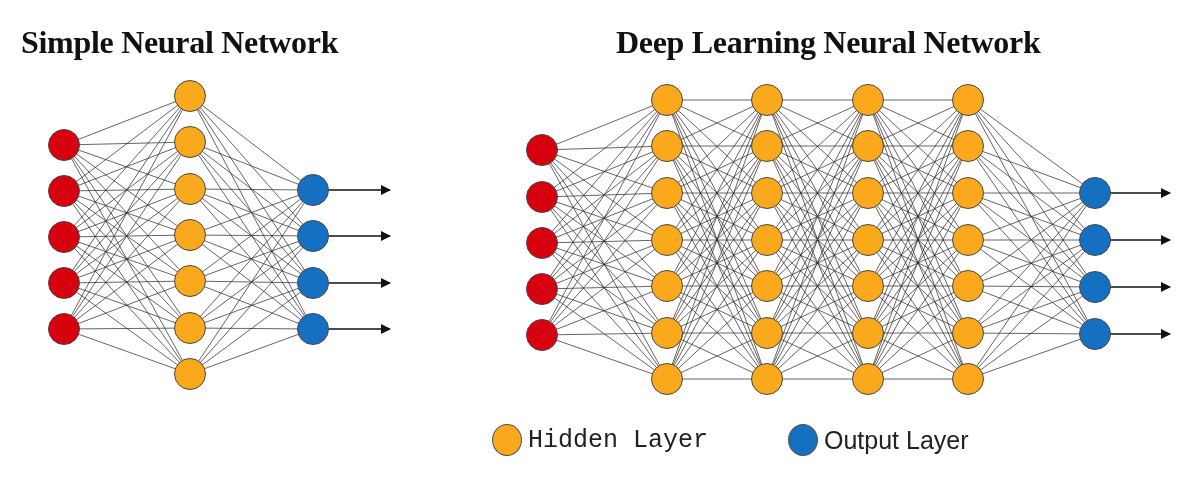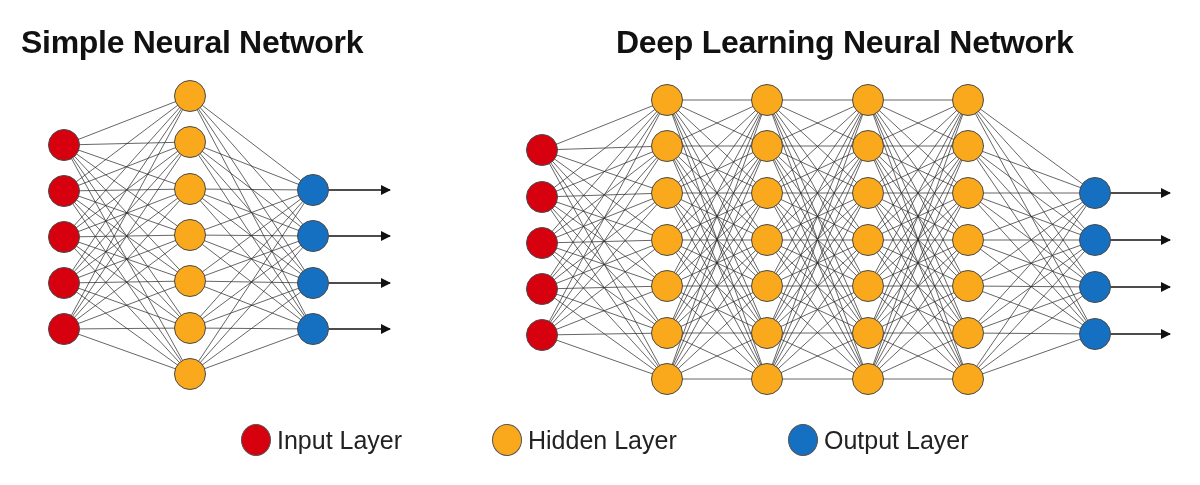--- a/index.html
+++ b/index.html
@@ -1,17 +1,17 @@
 <!DOCTYPE html>
 <html><head>
 <meta charset="utf-8">
 <style>
   html, body { margin:0; padding:0; background:#ffffff; }
   body { width:1200px; height:485px; position:relative; overflow:hidden; font-family:"Liberation Sans", sans-serif; }
-  .title { position:absolute; top:24px; font-family:Liberation Sans, sans-serif; font-weight:bold; font-size:32px; color:#111111; letter-spacing:-0.3px; white-space:nowrap; }
+  .title { position:absolute; top:24px; font-family:Liberation Serif, serif; font-weight:bold; font-size:32px; color:#111111; letter-spacing:-0.3px; white-space:nowrap; }
   #title-simple { left:21px; }
   #title-deep { left:584px;margin-left:32px; }
   svg#diagram { position:absolute; left:0; top:0; }
   .legend { position:absolute; top:424px; left:0; width:1200px; height:34px; }
   .legend-item { position:absolute; top:0; display:flex; align-items:center; gap:6px; font-size:25px; color:#222222; }
   .legend-dot { width:30px; height:32px; border-radius:50%; border:1px solid #555; box-sizing:border-box; }
 </style>
 </head>
 <body>
 
@@ -380,25 +380,21 @@
       <g>
         <circle cx="1095" cy="193" r="15.5" fill="#1670c2" stroke="#4a4a4a" stroke-width="1"></circle>
         <circle cx="1095" cy="240" r="15.5" fill="#1670c2" stroke="#4a4a4a" stroke-width="1"></circle>
         <circle cx="1095" cy="287" r="15.5" fill="#1670c2" stroke="#4a4a4a" stroke-width="1"></circle>
         <circle cx="1095" cy="334" r="15.5" fill="#1670c2" stroke="#4a4a4a" stroke-width="1"></circle>
       </g>
     </g>
 </svg>
 
 <div class="legend">
-  <div class="legend-item" style="left:241px;">
-    <span class="legend-dot" style="background: rgb(215, 0, 15);"></span>
-    <span>Input Layer</span>
-  </div>
-  <div class="legend-item" style="left:492px;">
+  <div class="legend-item" style="left:492px;font-family:Liberation Mono, monospace;">
     <span class="legend-dot" style="background: rgb(249, 169, 27);"></span>
     <span>Hidden Layer</span>
   </div>
   <div class="legend-item" style="left:788px;">
     <span class="legend-dot" style="background: rgb(22, 112, 194);"></span>
     <span>Output Layer</span>
   </div>
 </div>
 
 </body></html>

